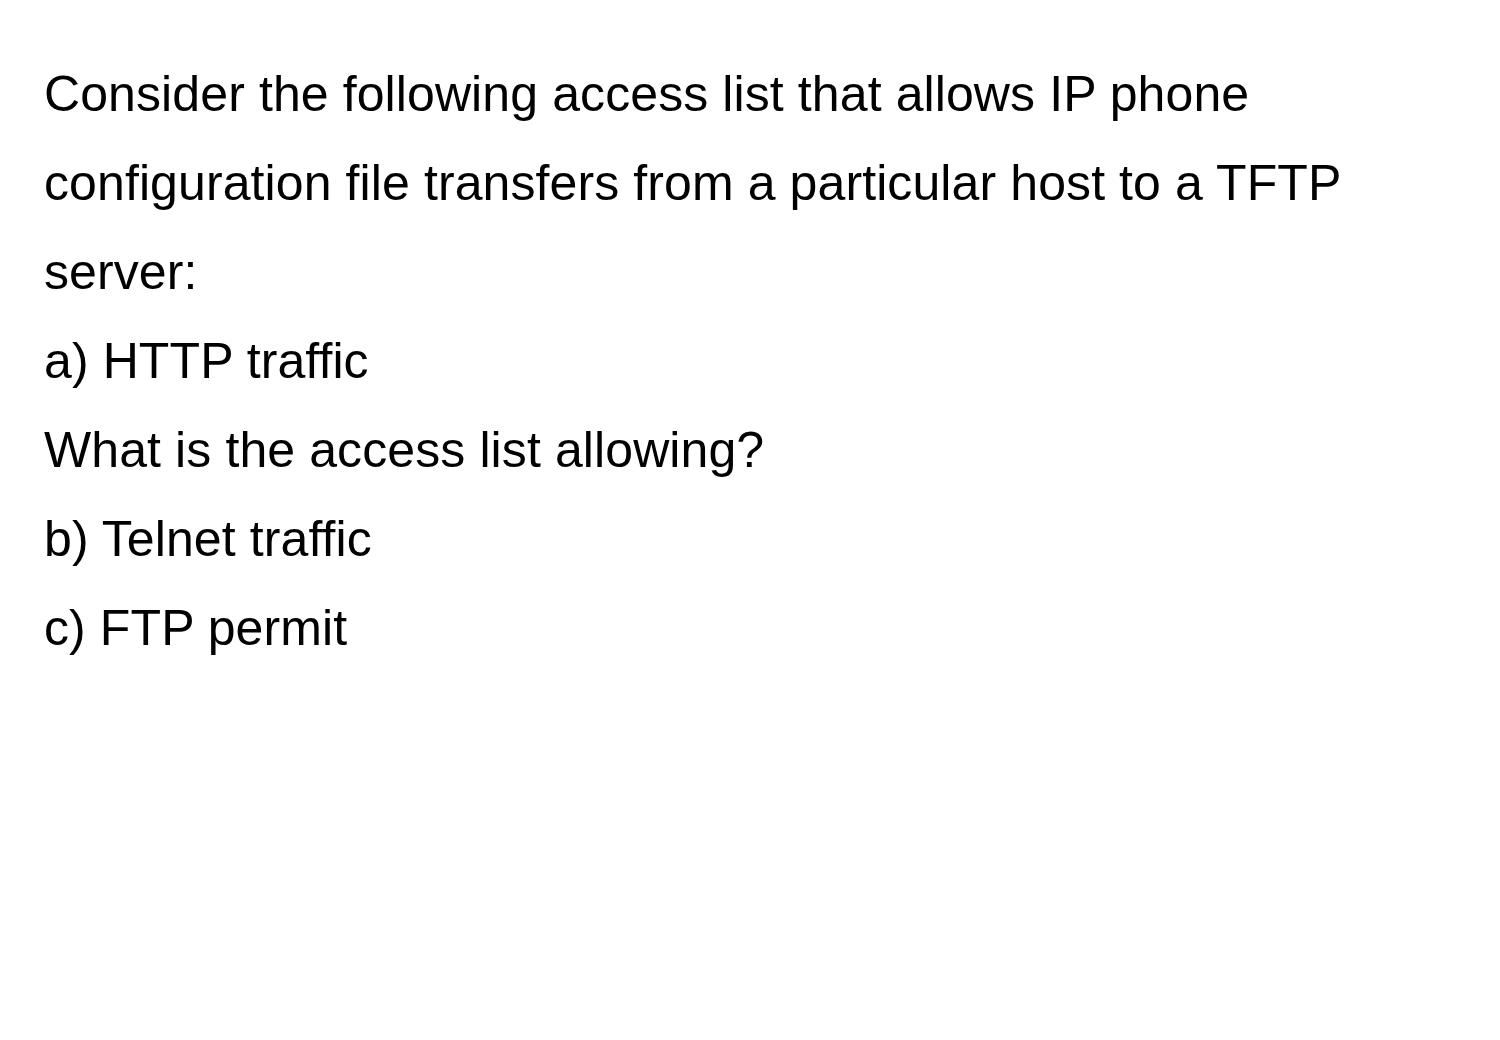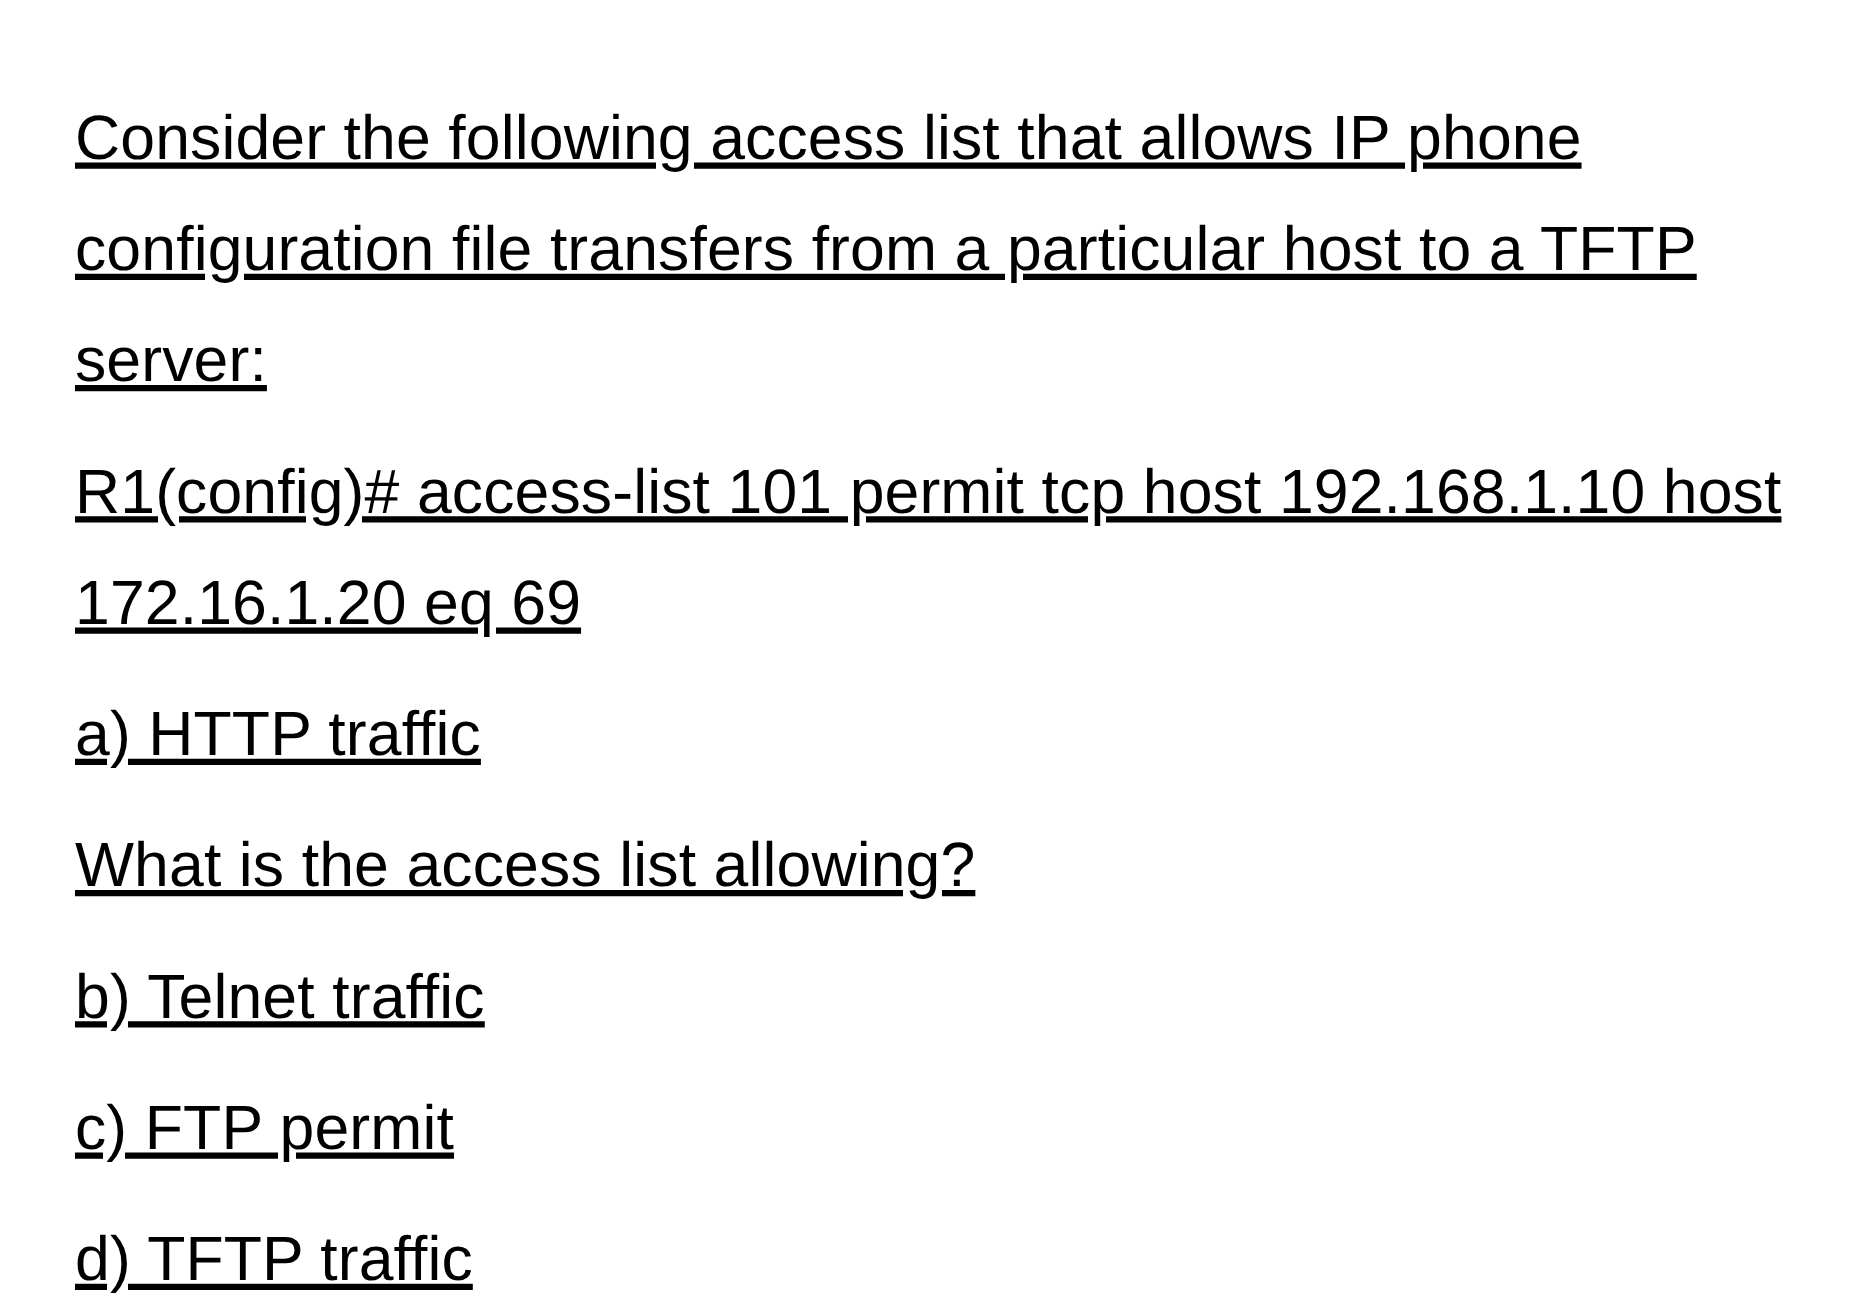--- a/index.html
+++ b/index.html
@@ -17,30 +17,27 @@
     padding: 50px 44px 0 44px;
     width: 100%;
   }
   .question-body {
     font-size: 50px;
     line-height: 1.78;
     font-weight: 400;
     letter-spacing: 0.1px;
   }
   .block {
-    margin: 16px;
-    text-decoration: underline;
+    margin: 0;
   }
 </style>
 </head>
 <body>
 
 <div class="page">
   <div class="question-body">
     <div class="block">Consider the following access list that allows IP phone configuration file transfers from a particular host to a TFTP server:</div>
-    <div class="block">R1(config)# access-list 101 permit tcp host 192.168.1.10 host 172.16.1.20 eq 69</div>
     <div class="block">a) HTTP traffic</div>
     <div class="block">What is the access list allowing?</div>
     <div class="block">b) Telnet traffic</div>
     <div class="block">c) FTP permit</div>
-    <div class="block">d) TFTP traffic</div>
   </div>
 </div>
 
 </body></html>

